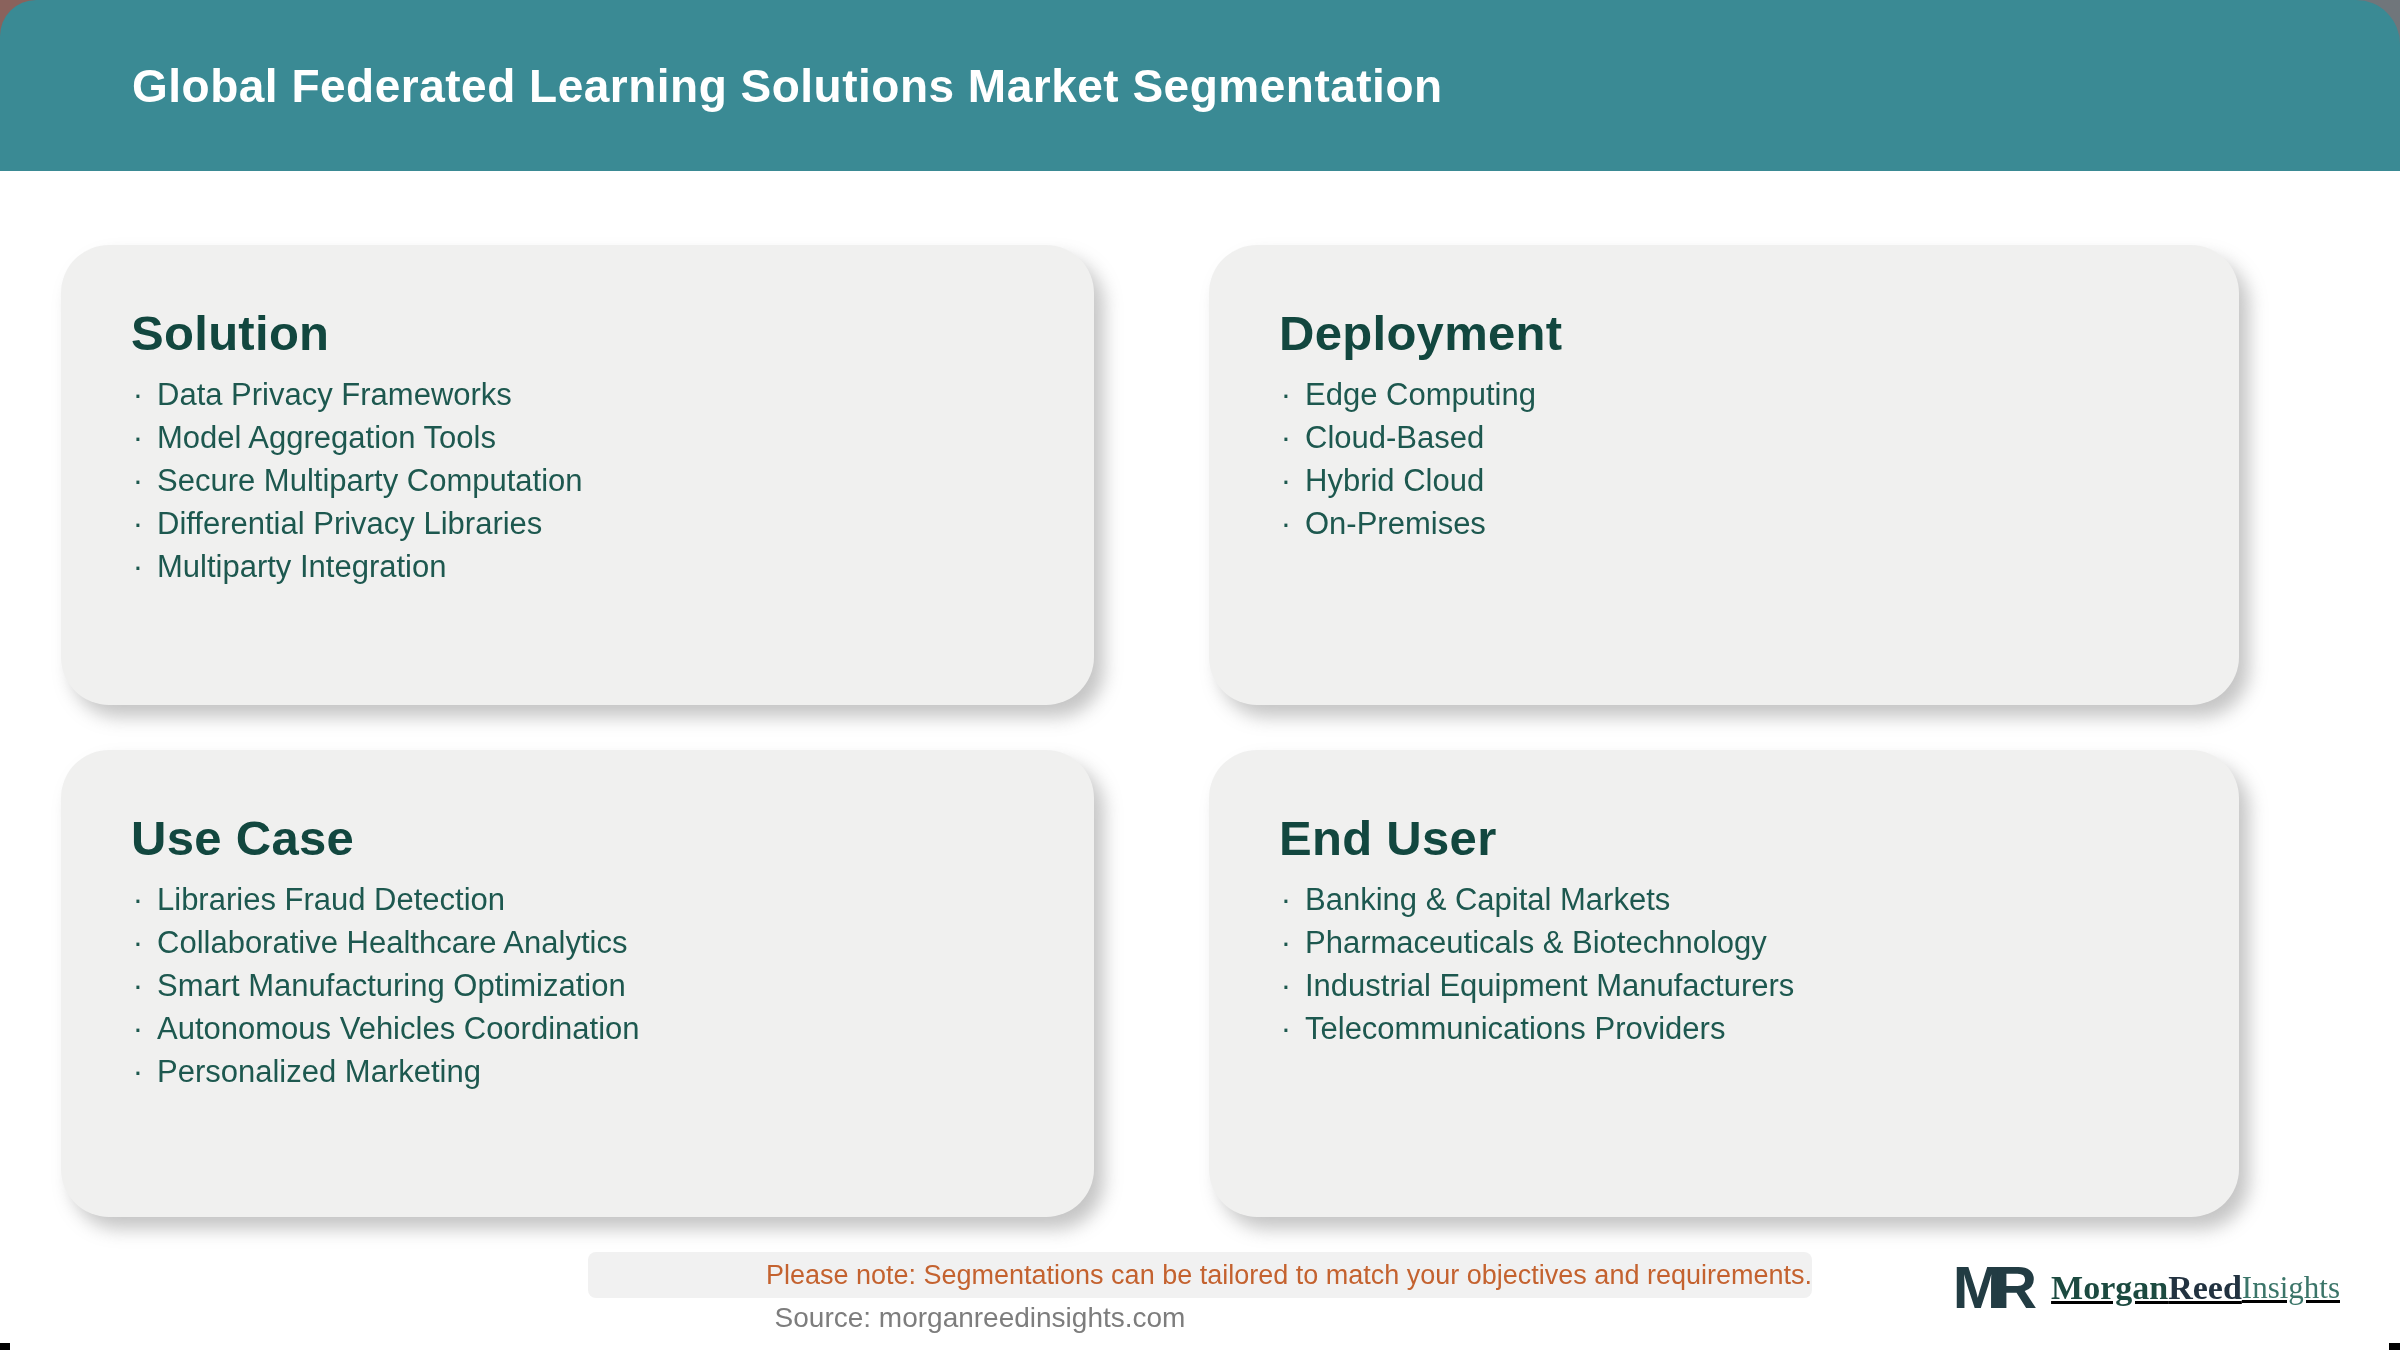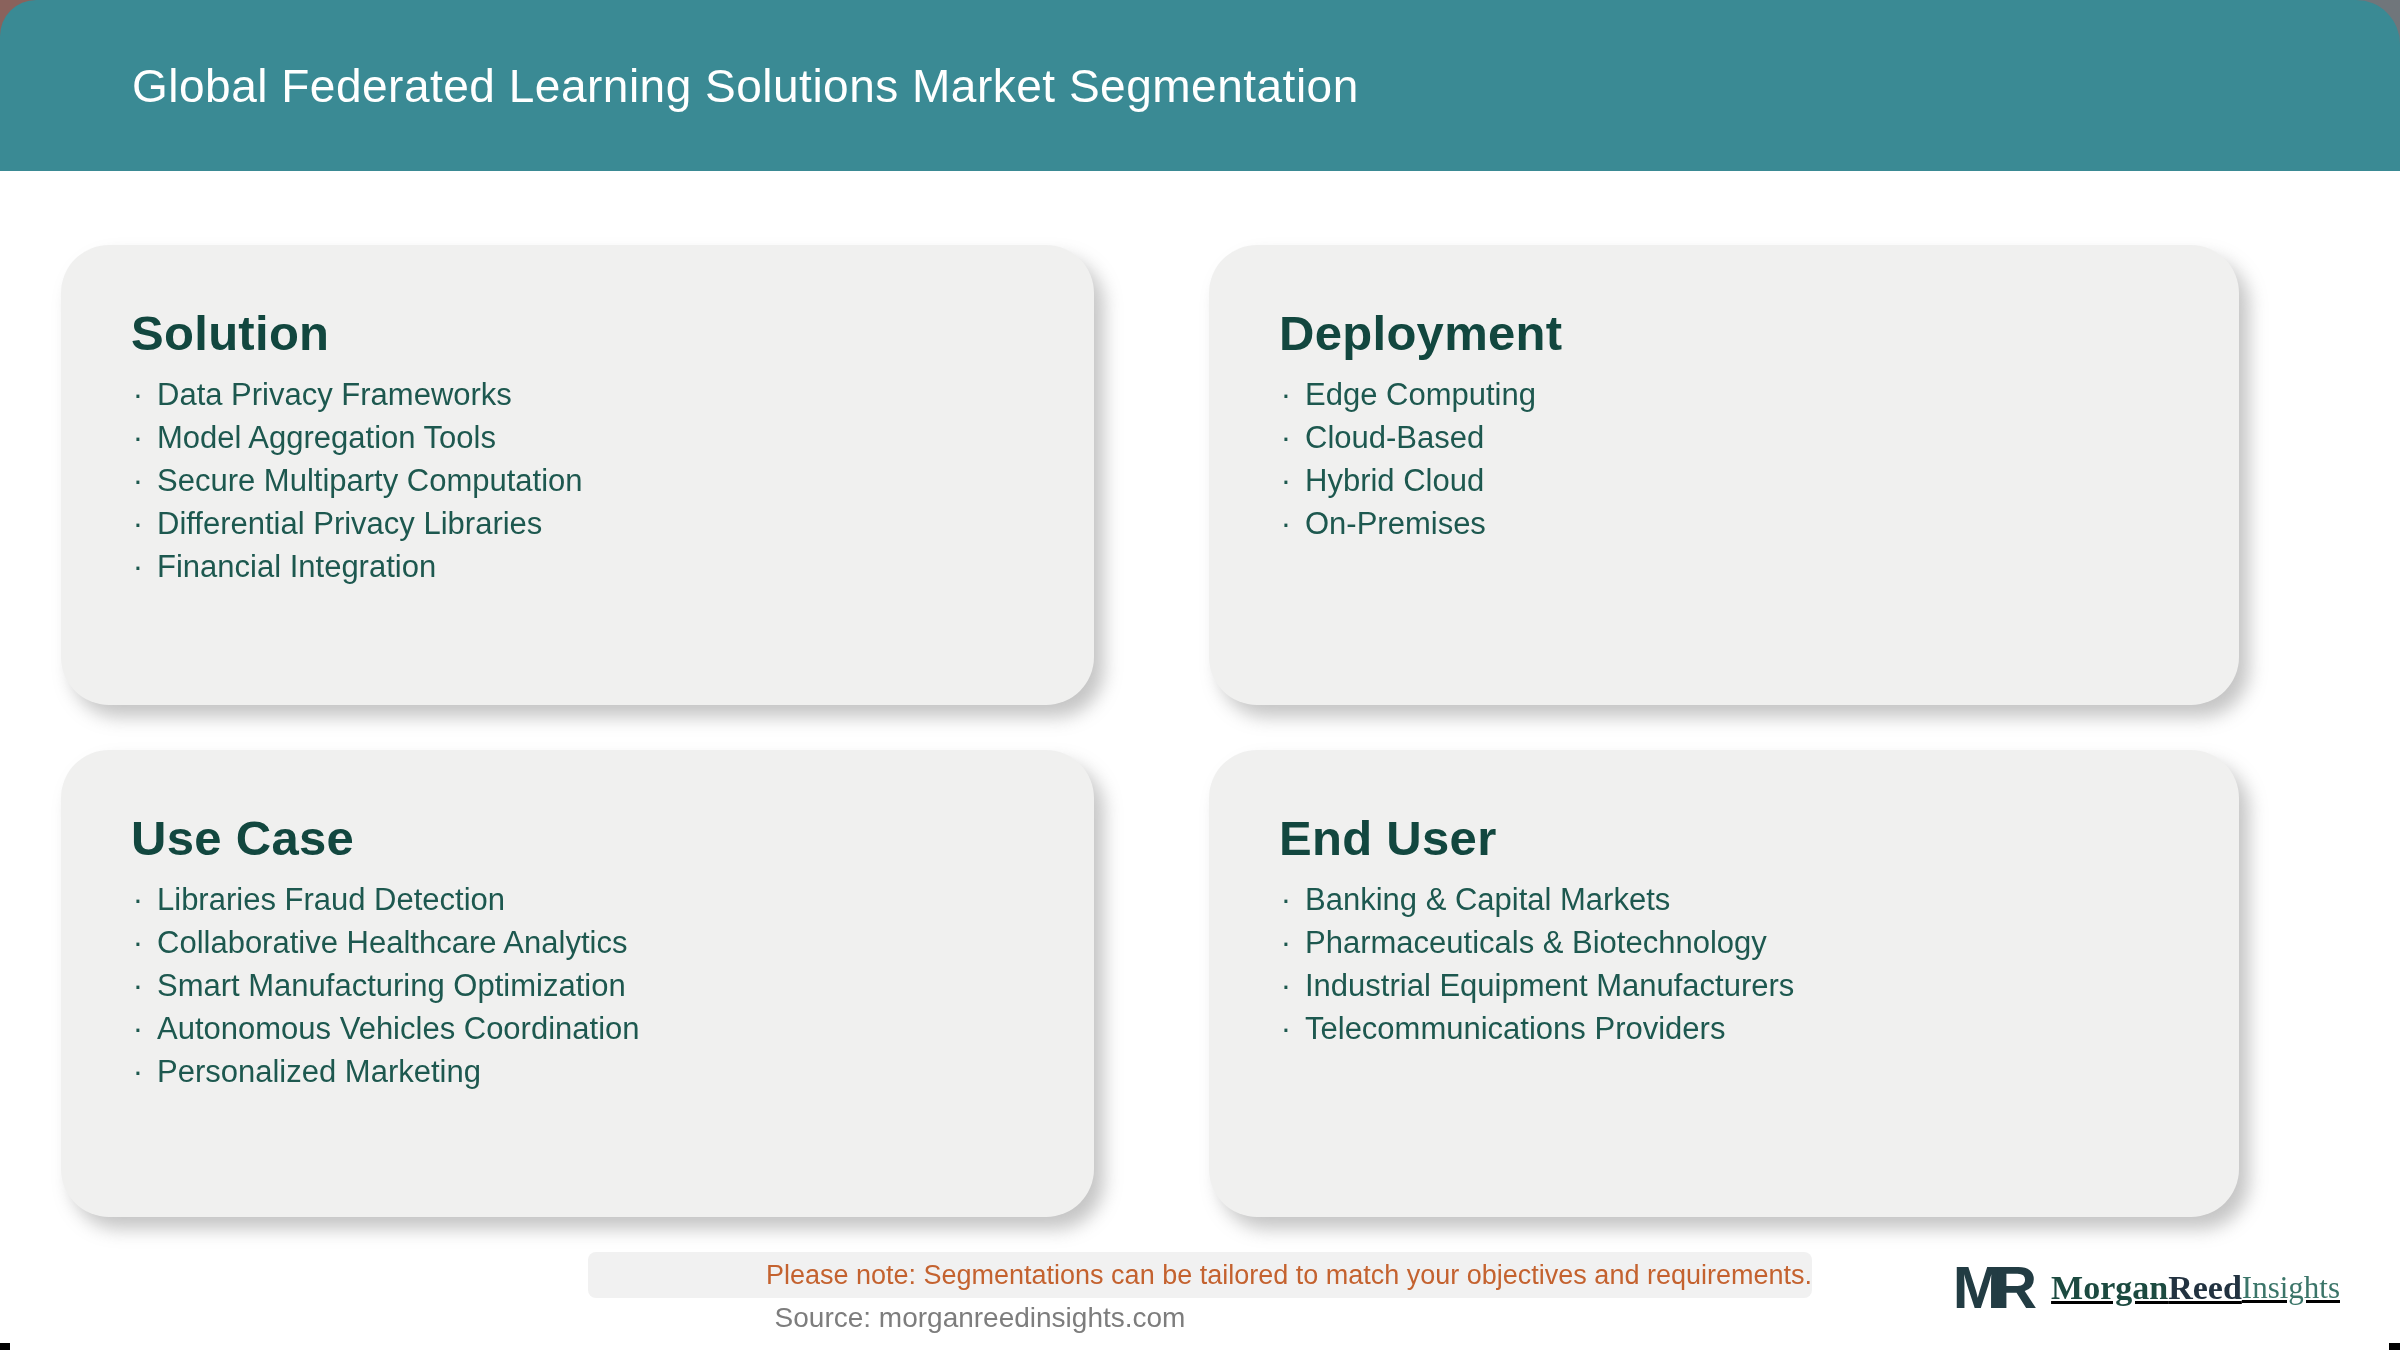--- a/index.html
+++ b/index.html
@@ -13,21 +13,21 @@
   
   .corner-accent{position:absolute;top:0;width:70px;height:70px;z-index:0;}
   .corner-accent.left{left:0;background:#8a625c;}
   .corner-accent.right{right:0;background:#70767b;}
   .header{
     position:absolute;left:0;top:0;width:2400px;height:171px;
     background:#3a8a94;border-radius:36px 44px 0 0;
     display:flex;align-items:center;z-index:1;
   }
   .header h1{
-    margin:0 0 0 132px;color:#ffffff;font-size:46px;font-weight:400;
+    margin:0 0 0 132px;color:#ffffff;font-size:46px;font-weight:700;
     letter-spacing:0.5px;
   }
 
   
   .card{
     position:absolute;background:#f0f0ef;border-radius:48px;
     box-shadow:10px 12px 18px rgba(110,110,110,0.40);
     padding:62px 70px;box-sizing:border-box;z-index:1;
   }
   .card-1{left:61px;  top:245px; width:1033px;height:460px;}
@@ -95,21 +95,21 @@
         <div class="li">
           <span class="bullet">·</span>
           <span class="li-text">Secure Multiparty Computation</span>
         </div>
         <div class="li">
           <span class="bullet">·</span>
           <span class="li-text">Differential Privacy Libraries</span>
         </div>
         <div class="li">
           <span class="bullet">·</span>
-          <span class="li-text">Financial Integration</span>
+          <span class="li-text">Multiparty Integration</span>
         </div>
       </div>
   </section>
 
   <section class="card card-2">
     <h2>Deployment</h2>
     <div class="list">
         <div class="li">
           <span class="bullet">·</span>
           <span class="li-text">Edge Computing</span>

